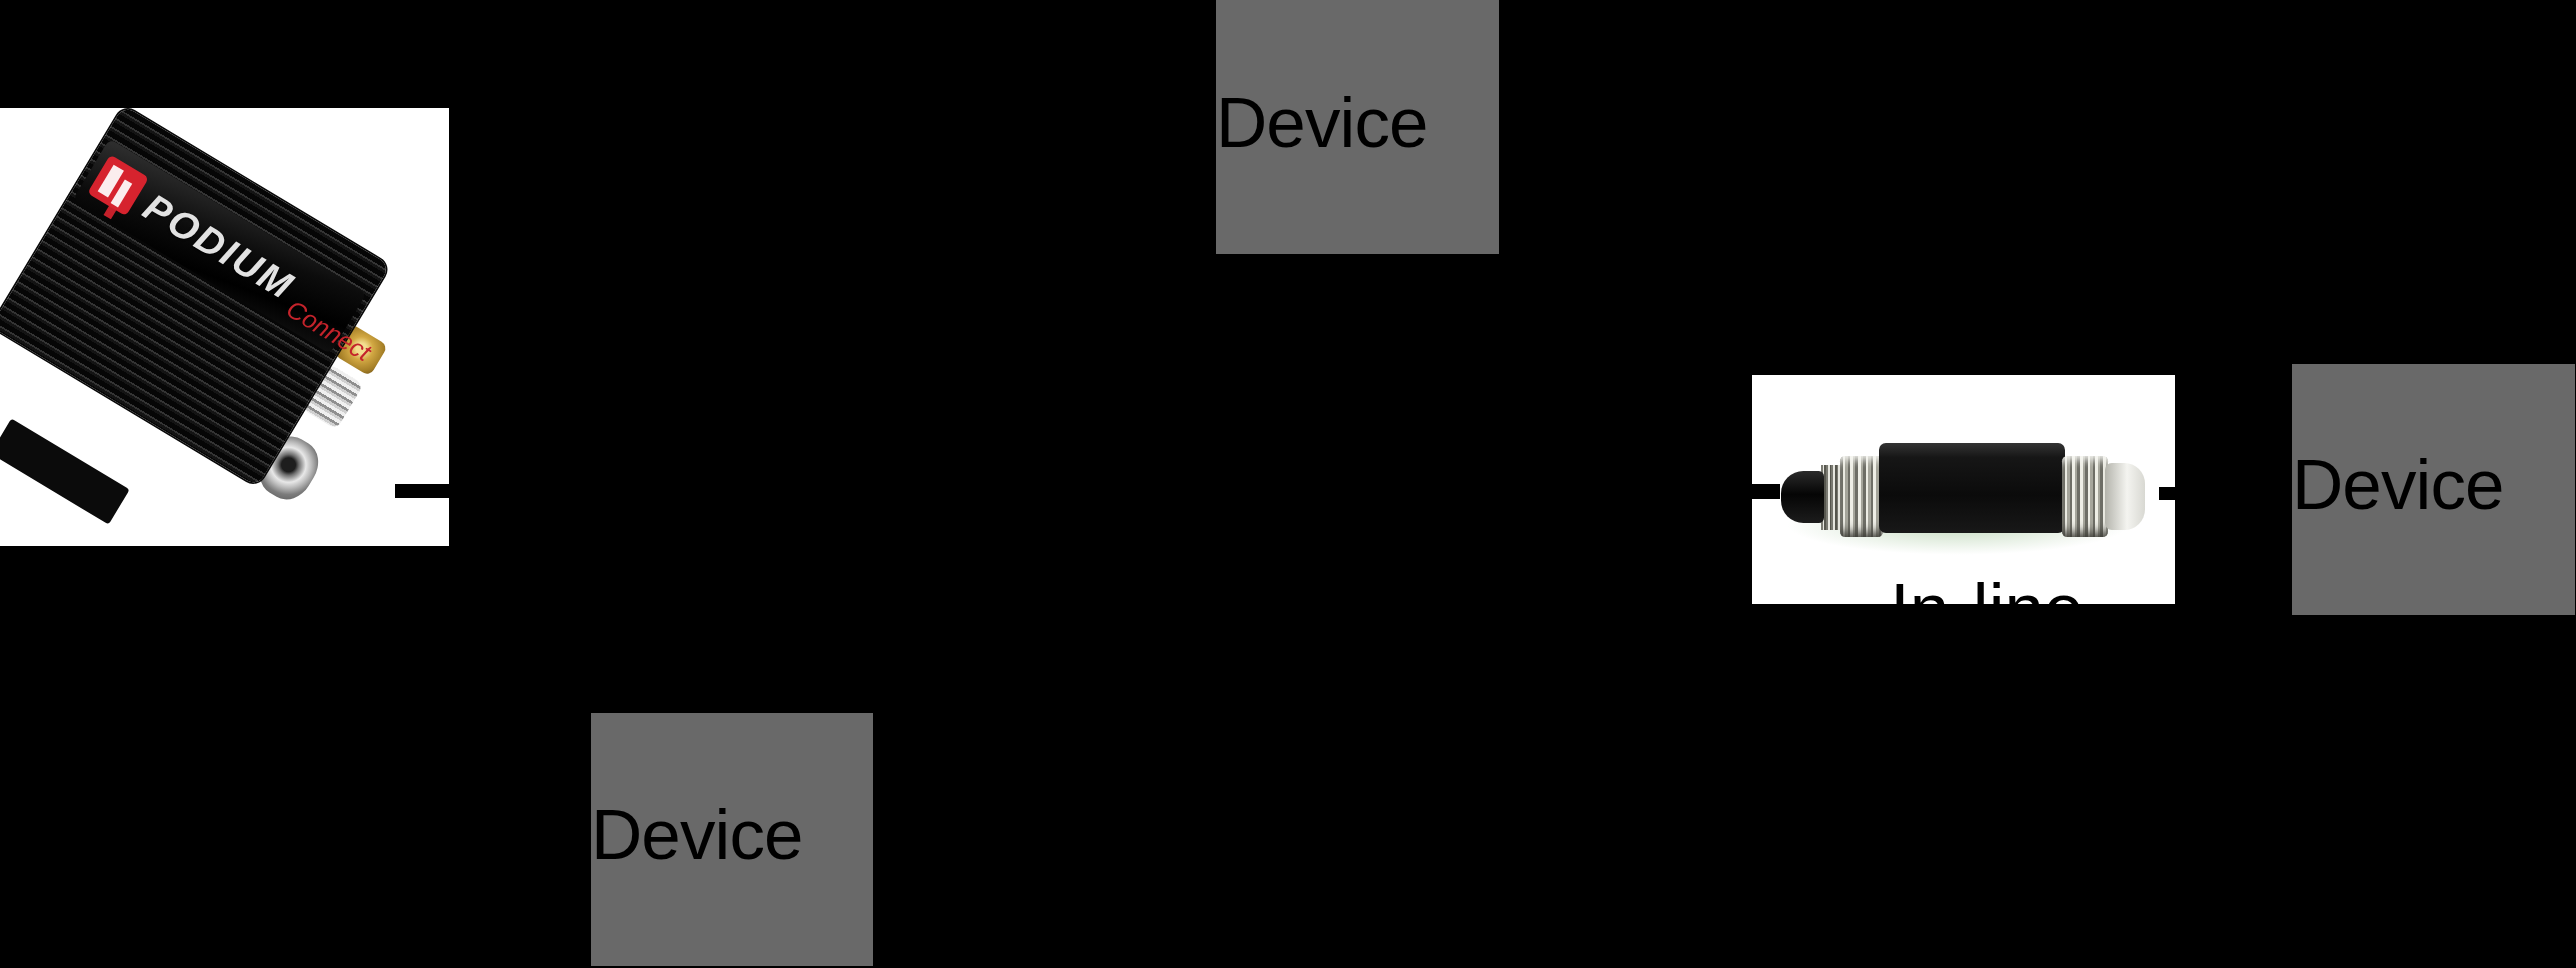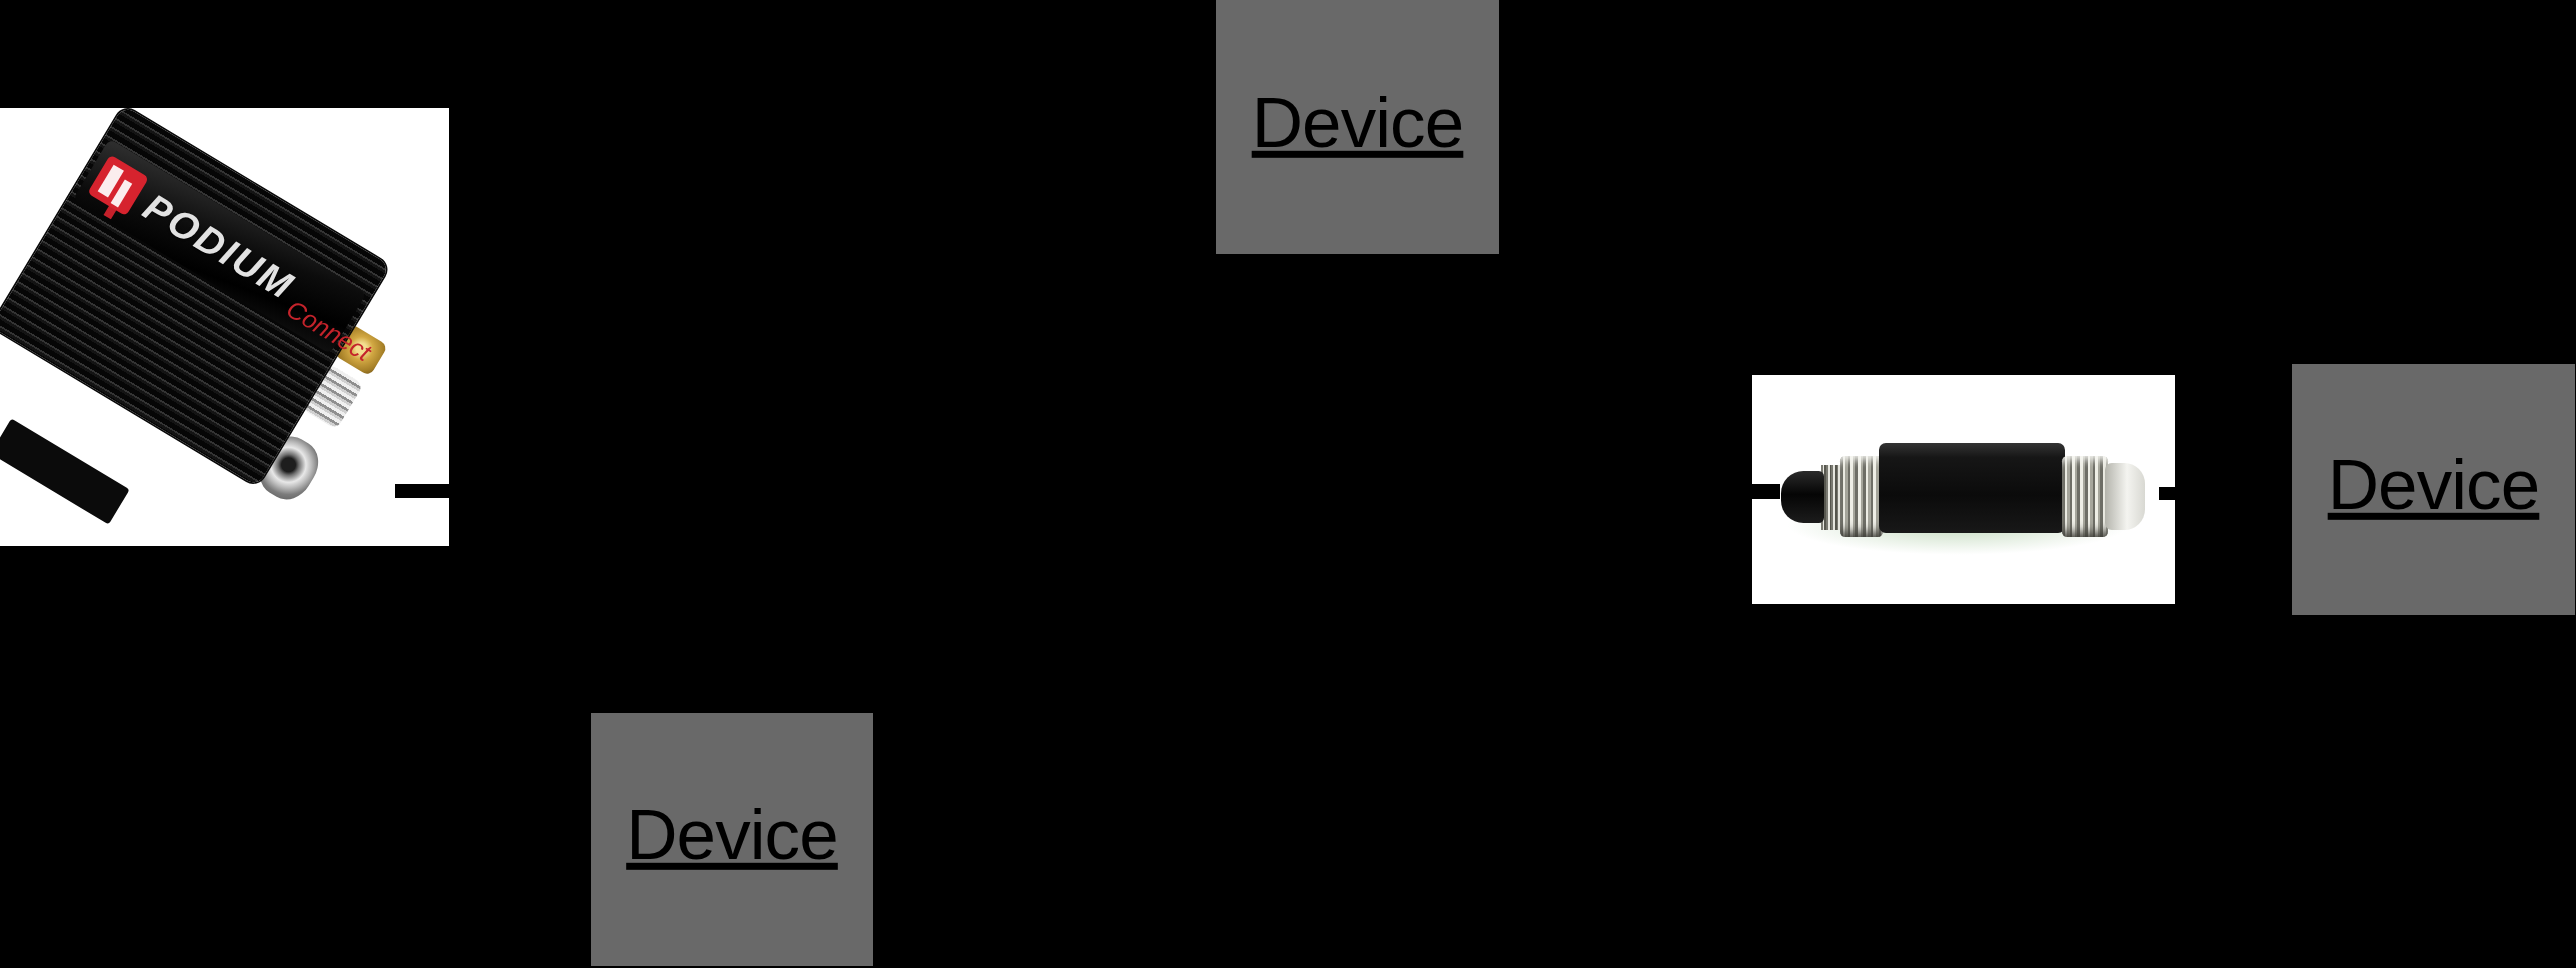--- a/index.html
+++ b/index.html
@@ -7,21 +7,21 @@
     position:relative;
     width:2576px;height:968px;
     background:#000;
     overflow:hidden;
     font-family:"Liberation Sans", sans-serif;
   }
   
   .device-box{
     position:absolute;
     background:#696969;
-    display:flex;align-items:center;justify-content:center;text-decoration:underline;
+    display:flex;align-items:center;justify-content:flex-start;
   }
   .device-box .lbl{
     color:#000;
     font-size:71px;
     letter-spacing:-0.9px;
     line-height:1;
     transform:translateY(-5.2px);
   }
   #device-top{left:1216px;top:0;width:283px;height:254px;}
   #device-right{left:2292px;top:364px;width:283px;height:251px;}
@@ -177,15 +177,16 @@
     <div id="il-knurl-l" class="il-part"></div>
     <div id="il-body" class="il-part"></div>
     <div id="il-knurl-r" class="il-part"></div>
     <div id="il-ferrule" class="il-part"></div>
   </div>
 
   <div id="seg-podium" class="line-seg"></div>
   <div id="seg-inline-left" class="line-seg"></div>
   <div id="seg-inline-right" class="line-seg"></div>
 
+  <div id="inline-caption">In-line</div>
 
 </div>
 
 
 </body></html>

